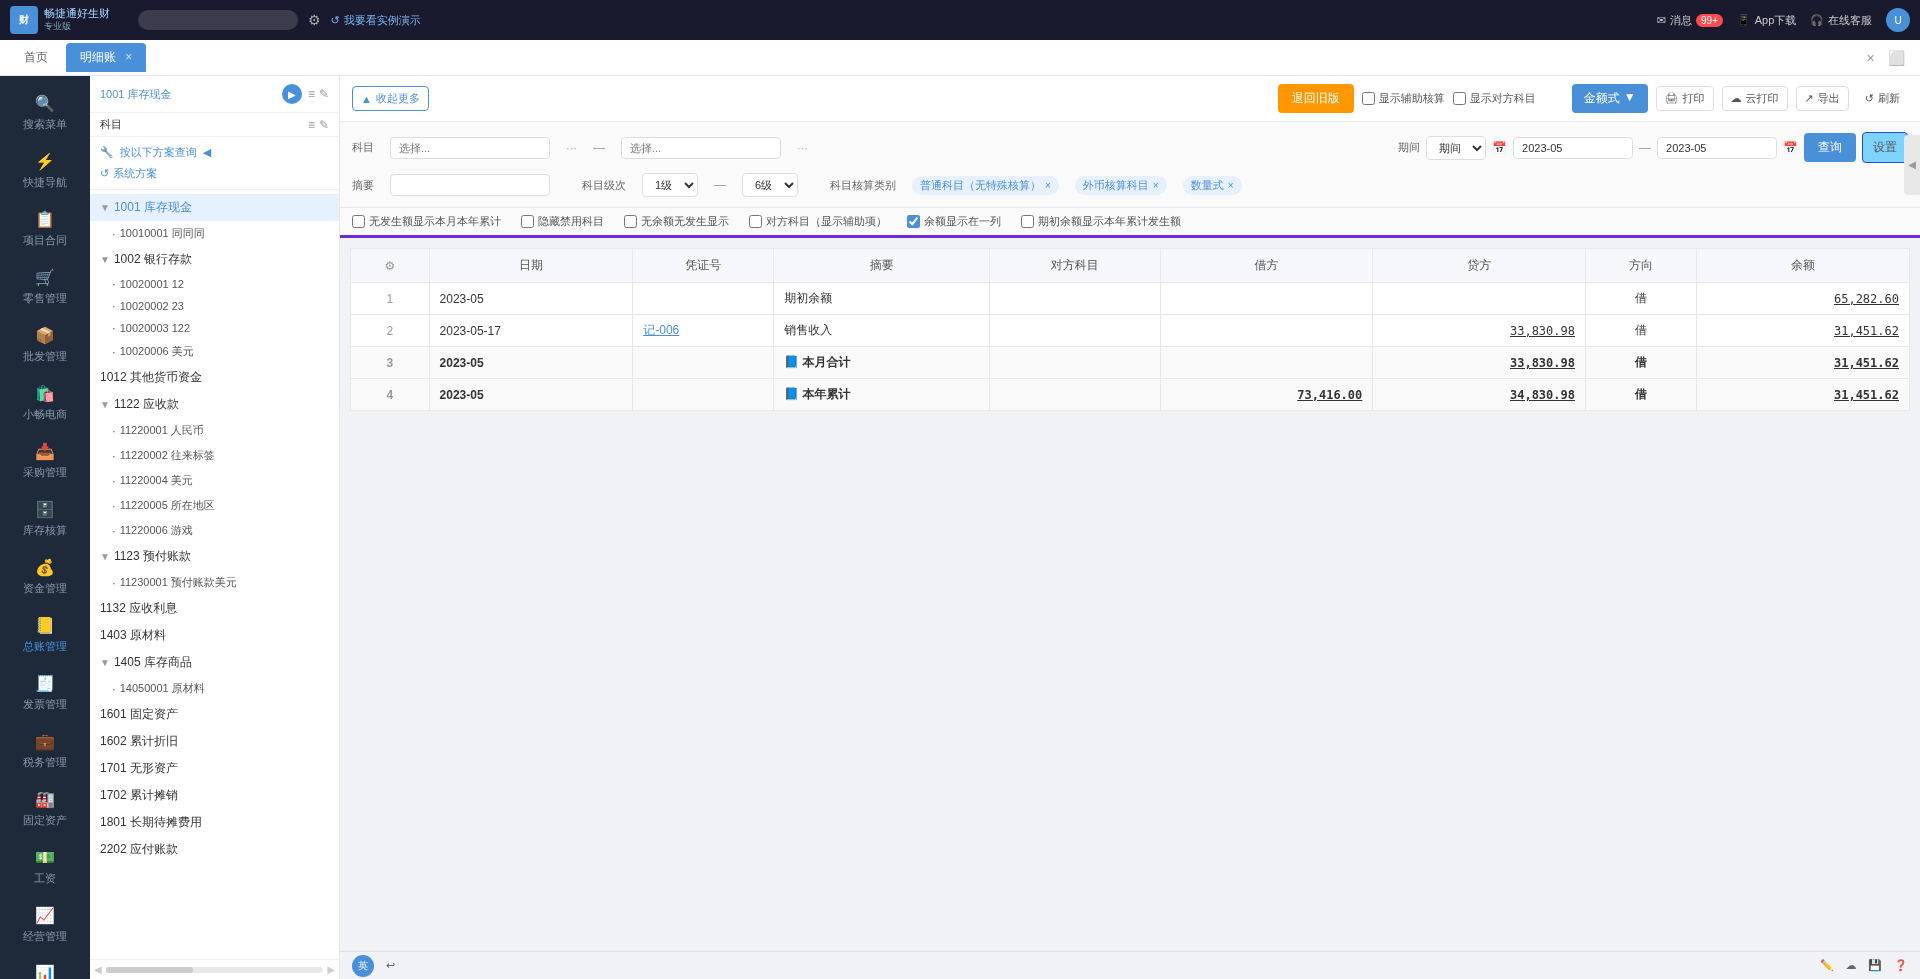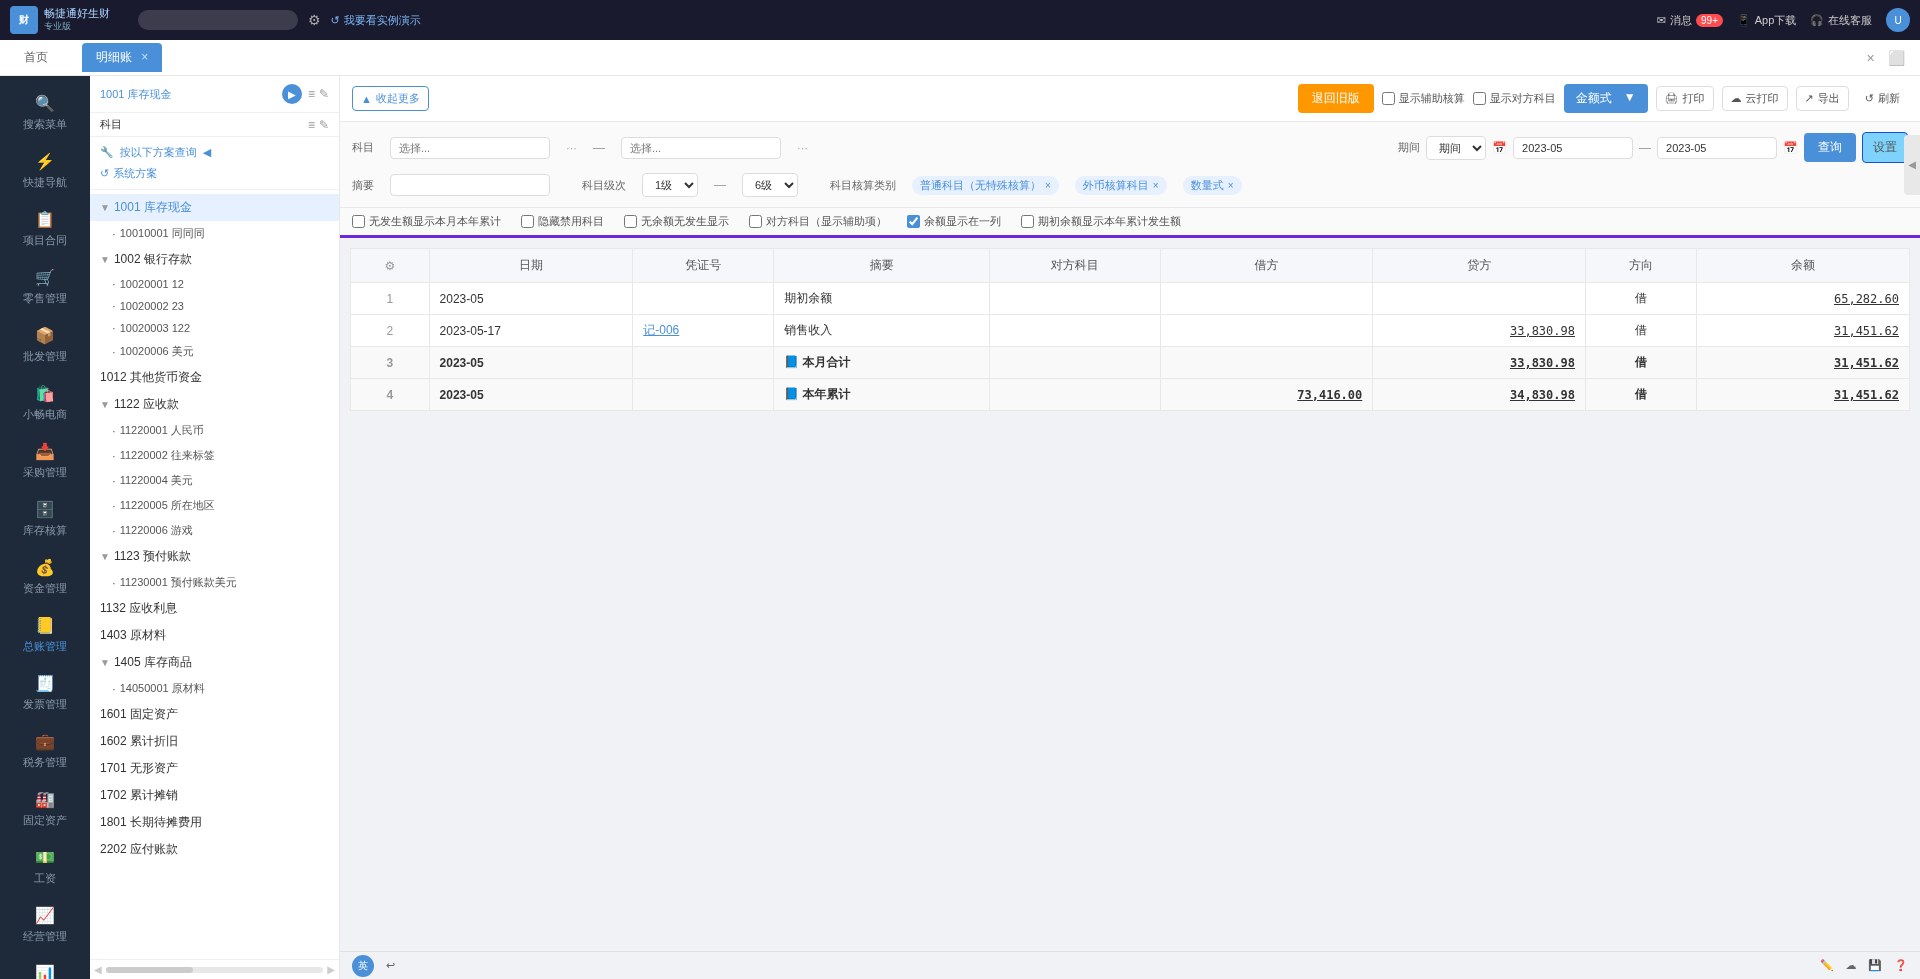--- a/index.html
+++ b/index.html
@@ -20,21 +20,21 @@
     .settings-icon { color: #aaa; cursor: pointer; font-size: 14px; }
     .demo-btn { color: #7ab8f5; font-size: 11px; cursor: pointer; display: flex; align-items: center; gap: 4px; }
     .top-bar-right { display: flex; align-items: center; gap: 14px; }
     .top-bar-action { display: flex; align-items: center; gap: 4px; color: #ccc; cursor: pointer; font-size: 11px; }
     .badge { background: #ff4d4f; color: white; border-radius: 8px; padding: 1px 5px; font-size: 10px; }
     .user-avatar { width: 24px; height: 24px; background: #4a90d9; border-radius: 50%; display: flex; align-items: center; justify-content: center; color: white; font-size: 10px; }
 
     
     .tab-bar {
       display: flex; align-items: center; background: #fff; border-bottom: 1px solid #e8e8e8;
-      height: 36px; padding: 0 10px; gap: 20px;
+      height: 36px; padding: 0 10px; gap: 4px;
     }
     .tab { padding: 6px 14px; cursor: pointer; font-size: 12px; color: #666; border-radius: 4px 4px 0 0; }
     .tab.active { background: #4a90d9; color: white; }
     .tab-close { margin-left: 6px; color: rgba(255,255,255,0.7); cursor: pointer; }
     .tab-bar-right { margin-left: auto; display: flex; gap: 6px; }
     .icon-btn { cursor: pointer; color: #999; padding: 2px 4px; font-size: 14px; }
 
     
     .main-layout { display: flex; height: calc(979px - 76px); }
 
@@ -65,21 +65,21 @@
     
     .right-content { flex: 1; display: flex; flex-direction: column; overflow: hidden; }
 
     
     .query-bar { background: #fff; border-bottom: 1px solid #e8e8e8; padding: 8px 12px; display: flex; align-items: center; gap: 8px; }
     .expand-btn { display: flex; align-items: center; gap: 4px; color: #4a90d9; cursor: pointer; font-size: 11px; padding: 4px 8px; border: 1px solid #4a90d9; border-radius: 4px; }
     .action-btns { margin-left: auto; display: flex; gap: 8px; align-items: center; }
     .btn-back { background: #ff9800; color: white; border: none; padding: 6px 14px; border-radius: 4px; cursor: pointer; font-size: 12px; }
     .check-option { display: flex; align-items: center; gap: 4px; color: #555; font-size: 11px; }
     .check-option input { cursor: pointer; }
-    .btn-amount { background: #4a90d9; color: white; border: none; padding: 6px 12px; border-radius: 4px; cursor: pointer; font-size: 12px; display: flex; align-items: flex-start; gap: 12px; }
+    .btn-amount { background: #4a90d9; color: white; border: none; padding: 6px 12px; border-radius: 4px; cursor: pointer; font-size: 12px; display: flex; align-items: flex-start; gap: 4px; margin-left: 28px; }
     .btn-print { display: flex; align-items: center; gap: 4px; color: #555; cursor: pointer; font-size: 11px; padding: 4px 8px; border: 1px solid #ddd; border-radius: 4px; }
     .btn-export { display: flex; align-items: center; gap: 4px; color: #555; cursor: pointer; font-size: 11px; padding: 4px 8px; border: 1px solid #ddd; border-radius: 4px; }
     .btn-refresh { display: flex; align-items: center; gap: 4px; color: #555; cursor: pointer; font-size: 11px; padding: 4px 8px; }
 
     
     .filter-area { background: #fafafa; border-bottom: 1px solid #e8e8e8; padding: 10px 12px; display: flex; flex-direction: column; gap: 10px; position: relative; }
     .filter-row { display: flex; align-items: center; gap: 16px; flex-wrap: wrap; }
     .filter-label { color: #666; font-size: 11px; white-space: nowrap; }
     .filter-input { border: 1px solid #ddd; border-radius: 4px; padding: 4px 8px; font-size: 11px; color: #333; background: white; min-width: 120px; }
     .filter-select { border: 1px solid #ddd; border-radius: 4px; padding: 4px 8px; font-size: 11px; color: #333; background: white; }

